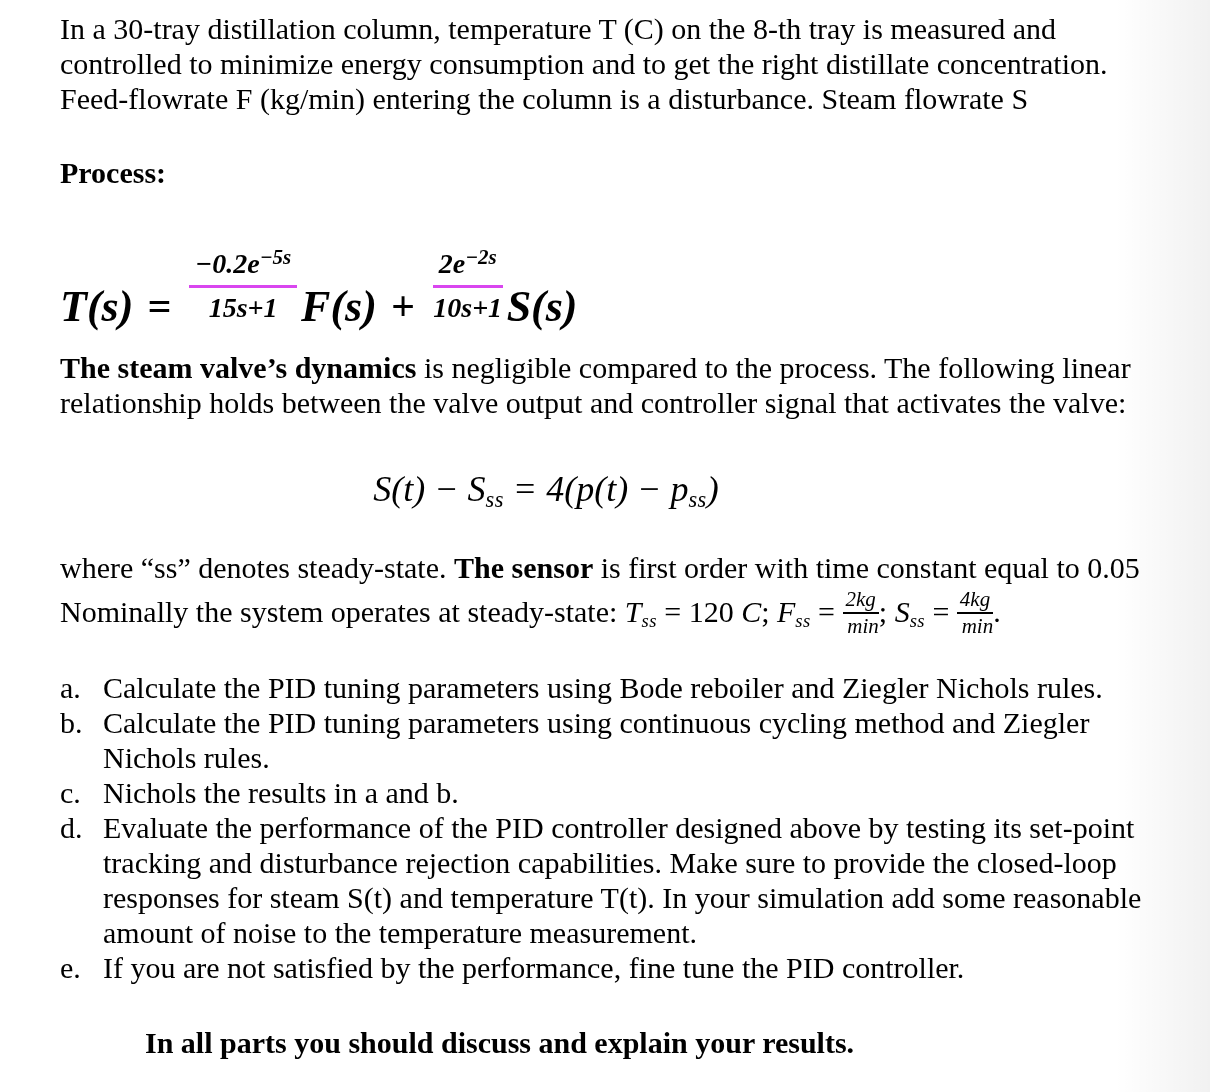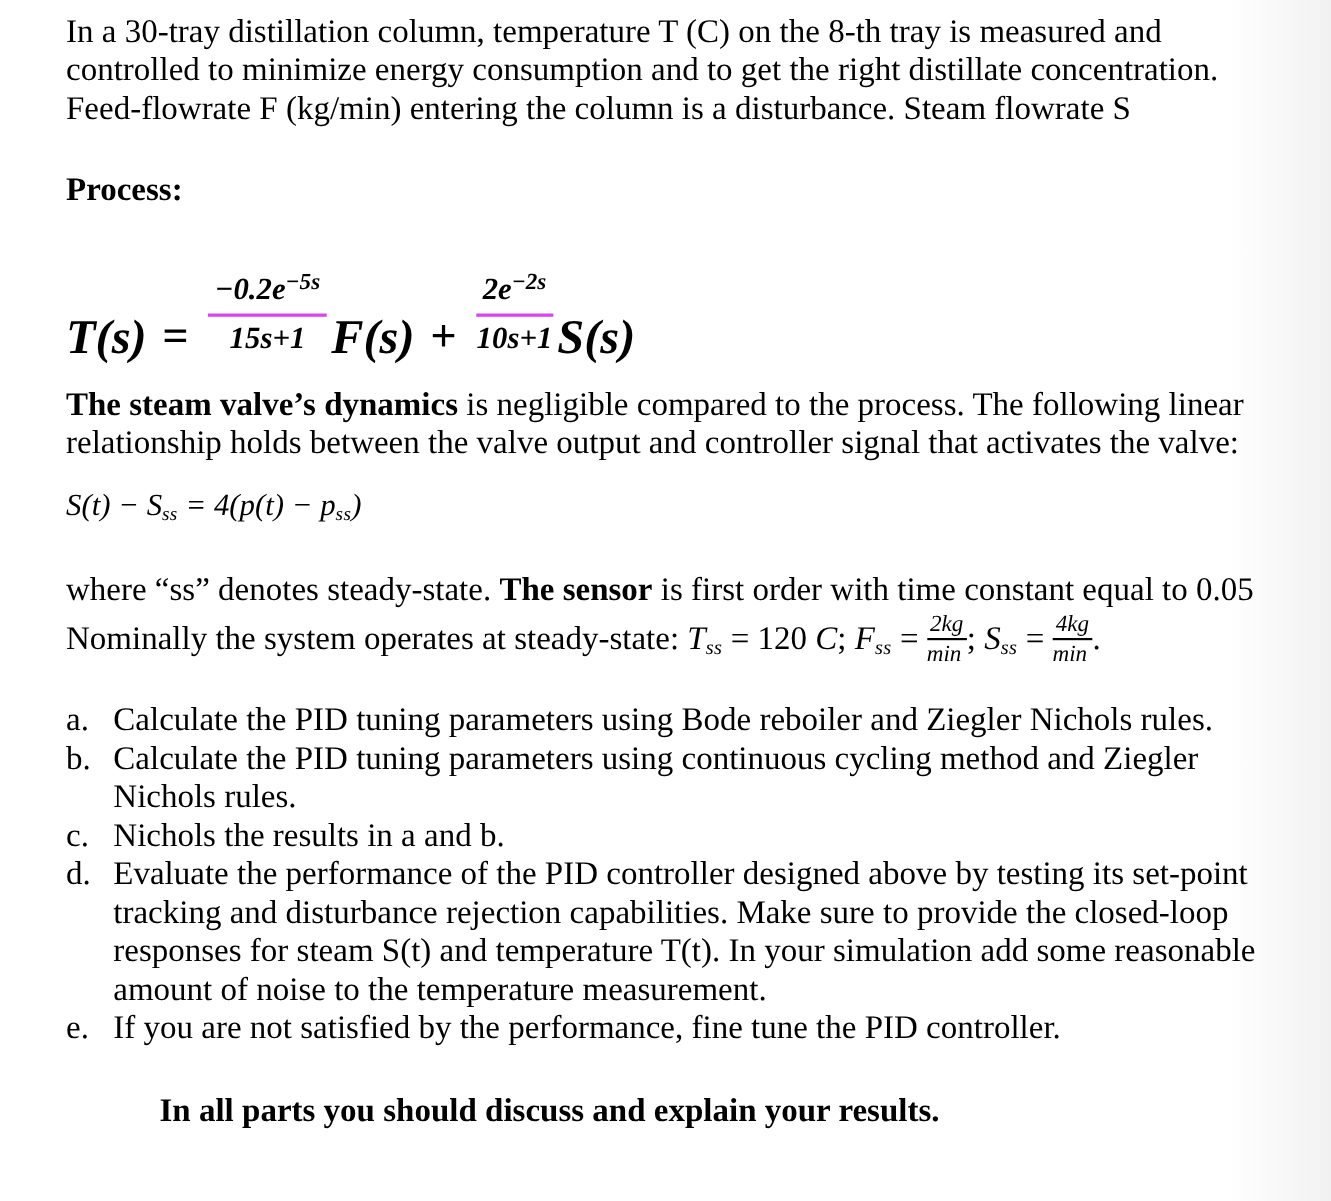--- a/index.html
+++ b/index.html
@@ -53,34 +53,35 @@
     line-height: 1.1;
     margin: 0 4px;
     vertical-align: middle;
   }
   .frac .num { padding: 0 6px 5px; border-bottom: 3px solid #d946ef; }
   .frac .den { padding-top: 5px; }
   .frac sup { font-size: 0.75em; vertical-align: 0.45em; line-height: 0; }
 
   
   .valve-eq {
+    text-align: center;
     font-style: italic;
-    font-size: 28px;
-    margin-top: 22px;
+    font-size: 36px;
+    margin-top: 52px;
     margin-bottom: 33px;
     margin-right: 120px;
   }
 
   .para { margin-top: 33px; }
 
   
   .ifrac {
     display: inline-flex;
     flex-direction: column;
-    text-align: left;
+    text-align: right;
     vertical-align: middle;
     font-size: 21px;
     line-height: 1.08;
     font-style: italic;
     position: relative;
     top: -2px;
   }
   .ifrac .num { border-bottom: 2px solid #000; padding: 0 3px 1px; }
   .ifrac .den { padding-top: 1px; }
   .tall-line { margin-top: 5px; }

